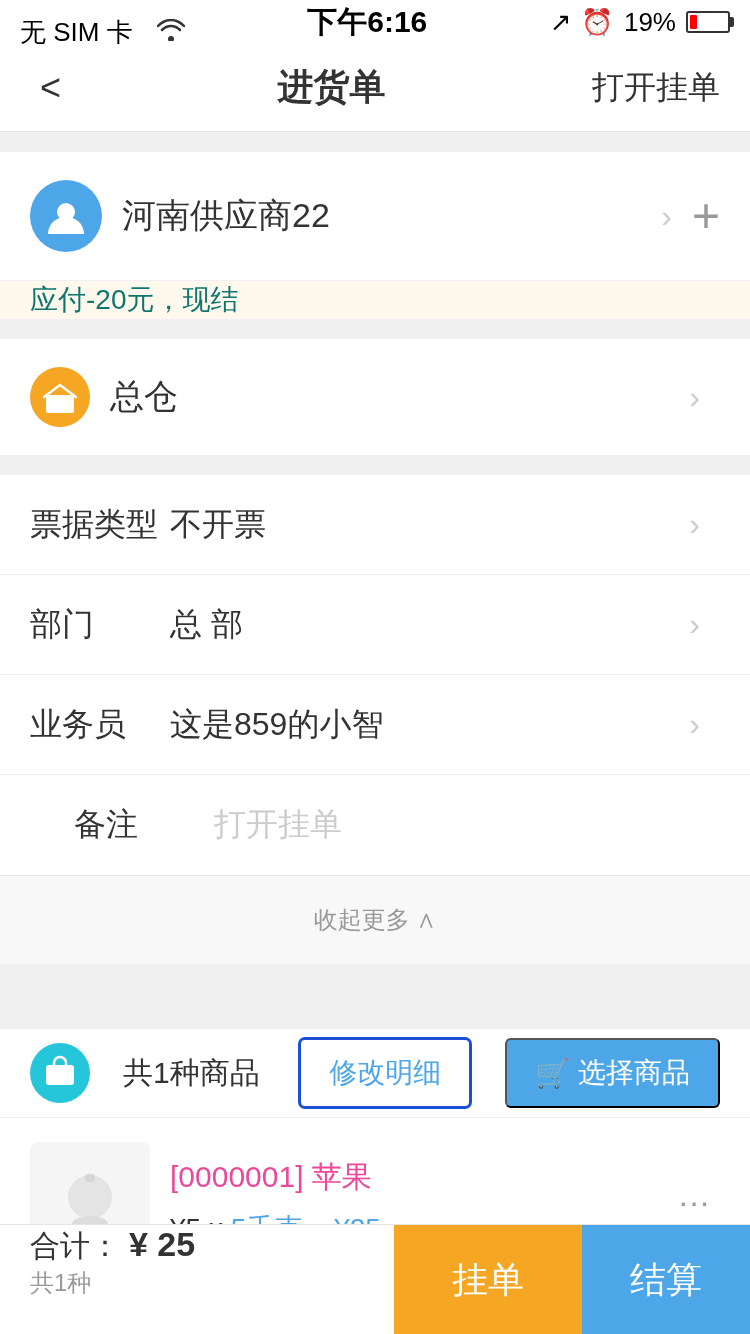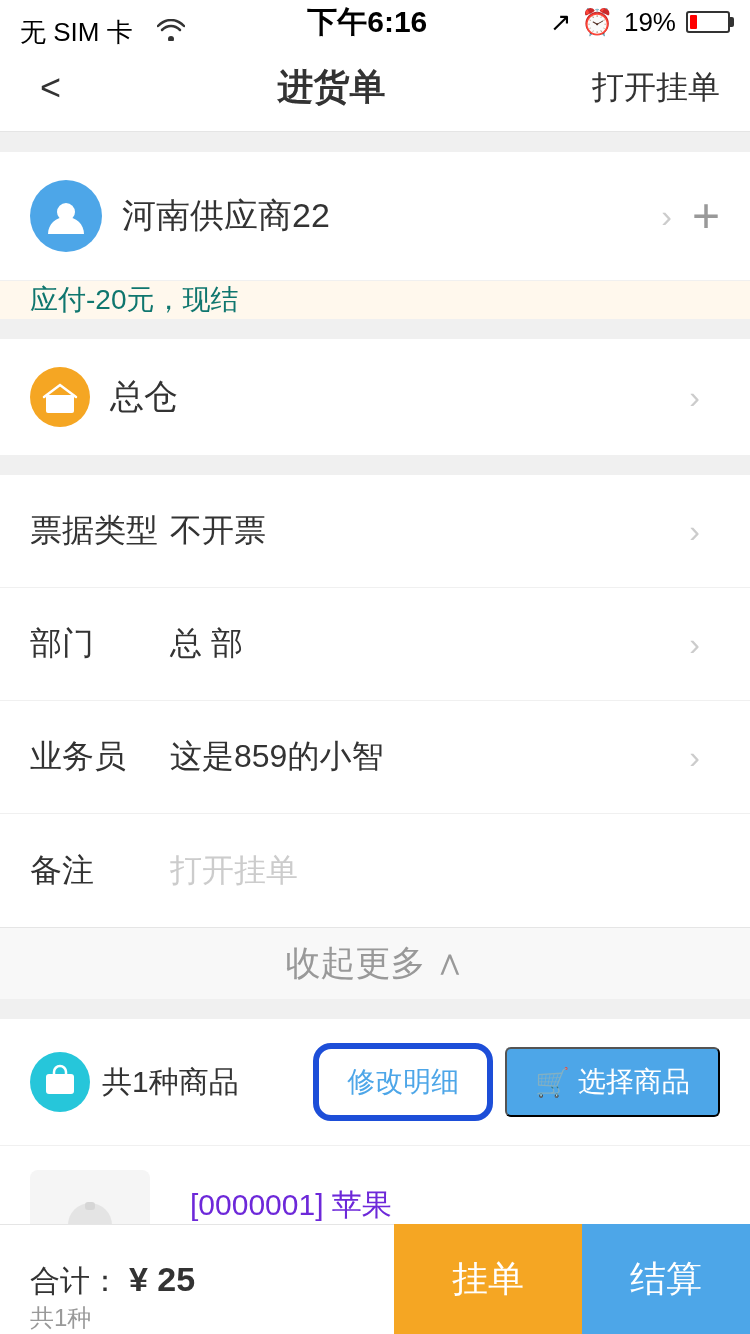--- a/index.html
+++ b/index.html
@@ -140,24 +140,24 @@
     }
 
     
     .form-section {
       background: #fff;
     }
     .form-row {
       display: flex;
       align-items: center;
       padding: 12px 30px;
-      height: 113px;
+      height: 100px;
       border-bottom: 1px solid #f0f0f0;
     }
-    .form-row:last-child { border-bottom: none; }
+    .form-row:last-child { border-bottom: none; margin-left: 44px; }
     .form-label {
       font-size: 32px;
       color: #333;
       width: 140px;
       flex-shrink: 0;
     }
     .form-value {
       flex: 1;
       font-size: 32px;
       color: #333;
@@ -165,52 +165,53 @@
     .form-placeholder {
       flex: 1;
       font-size: 32px;
       color: #ccc;
     }
 
     
     .collapse-more {
       background: #f8f8f8;
       text-align: center;
-      padding: 12px 0;
-      font-size: 35px;
+      padding: 28px 0;
+      font-size: 24px;
       color: #999;
       border-top: 1px solid #e5e5e5;
     }
 
     
     .products-header {
       background: #fff;
       display: flex;
       align-items: center;
-      padding: 24px 30px;
-      gap: 12px;
+      padding: 8px 30px;
+      gap: 33px;
+      margin-top: 45px;
     }
     .products-icon {
       width: 60px; height: 60px; border-radius: 50%;
       background: #26c6da;
       display: flex; align-items: center; justify-content: center;
       flex-shrink: 0;
     }
     .products-count {
       flex: 1;
       font-size: 30px;
       color: #333;
     }
     .btn-outline {
-      border: 6px solid #1d4ed8;
+      border: 3px solid #1d4ed8;
       color: #4da6e8;
       background: #fff;
       font-size: 28px;
       padding: 14px 28px;
-      border-radius: 18px;
+      border-radius: 7px;
       cursor: pointer;
     }
     .btn-solid {
       background: #4da6e8;
       color: #fff;
       font-size: 28px;
       padding: 14px 28px;
       border-radius: 6px;
       cursor: pointer;
       display: flex; align-items: center; gap: 8px;
@@ -230,44 +231,43 @@
       background: #f5f5f5;
       border-radius: 8px;
       display: flex; align-items: center; justify-content: center;
       flex-shrink: 0;
       overflow: hidden;
     }
     .product-thumb svg { width: 80px; height: 80px; opacity: 0.4; }
     .product-info { flex: 1; }
     .product-name {
       font-size: 30px;
-      color: #6d28d9;
+      color: #ec4899;
       margin-bottom: 12px;
-      margin-left: 20px;
     }
     .product-price {
       font-size: 28px;
       color: #333;
     }
     .product-price .highlight { color: #4da6e8; }
     .product-more {
       font-size: 32px;
       color: #999;
       cursor: pointer;
       padding: 10px;
     }
 
     
     .bottom-bar {
       position: fixed;
       bottom: 0;
       width: 750px;
       height: 110px;
       display: flex;
-      align-items: flex-end;
+      align-items: flex-start;
       background: #fff;
       border-top: 1px solid #e5e5e5;
     }
     .total-section {
       flex: 1;
       padding: 0 30px;
     }
     .total-amount {
       font-size: 34px;
       color: #333;

